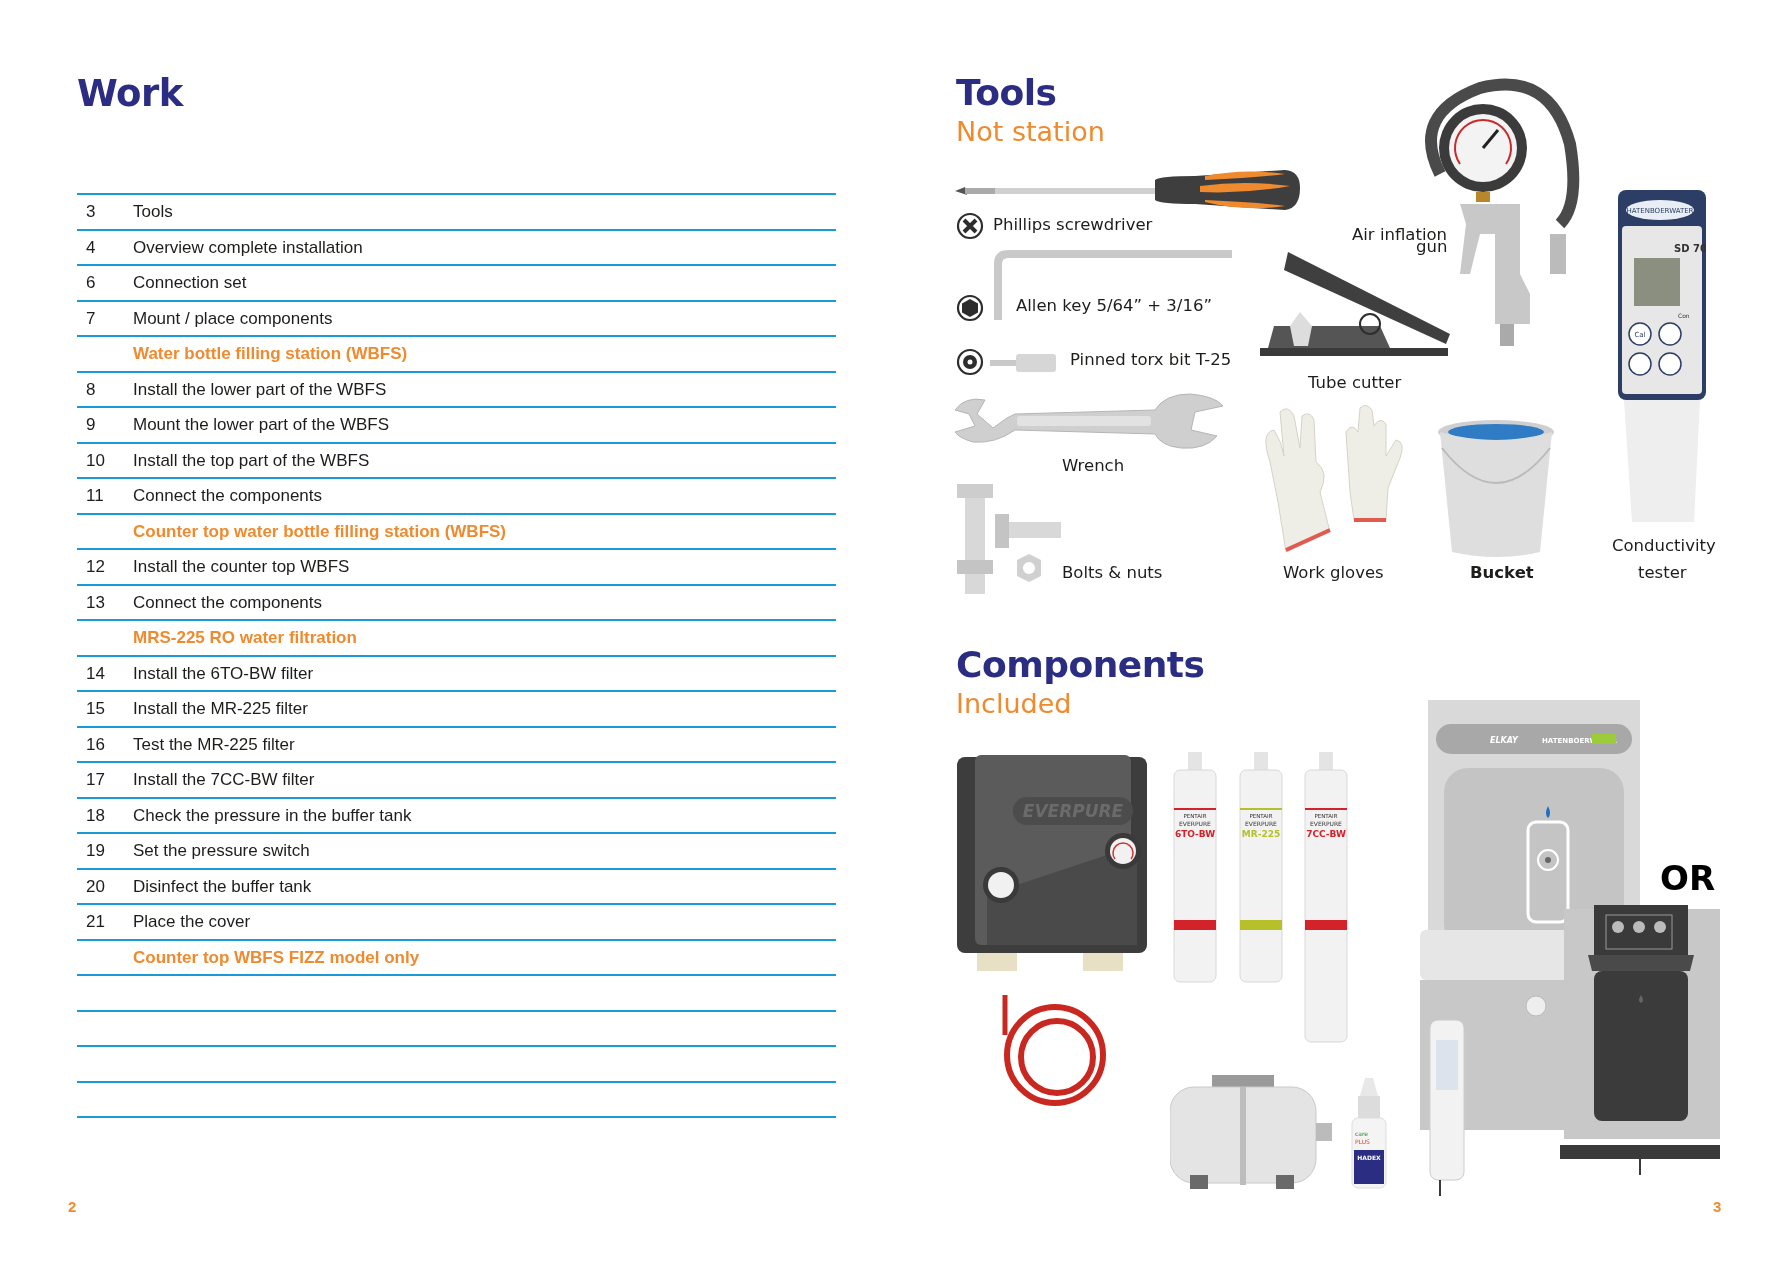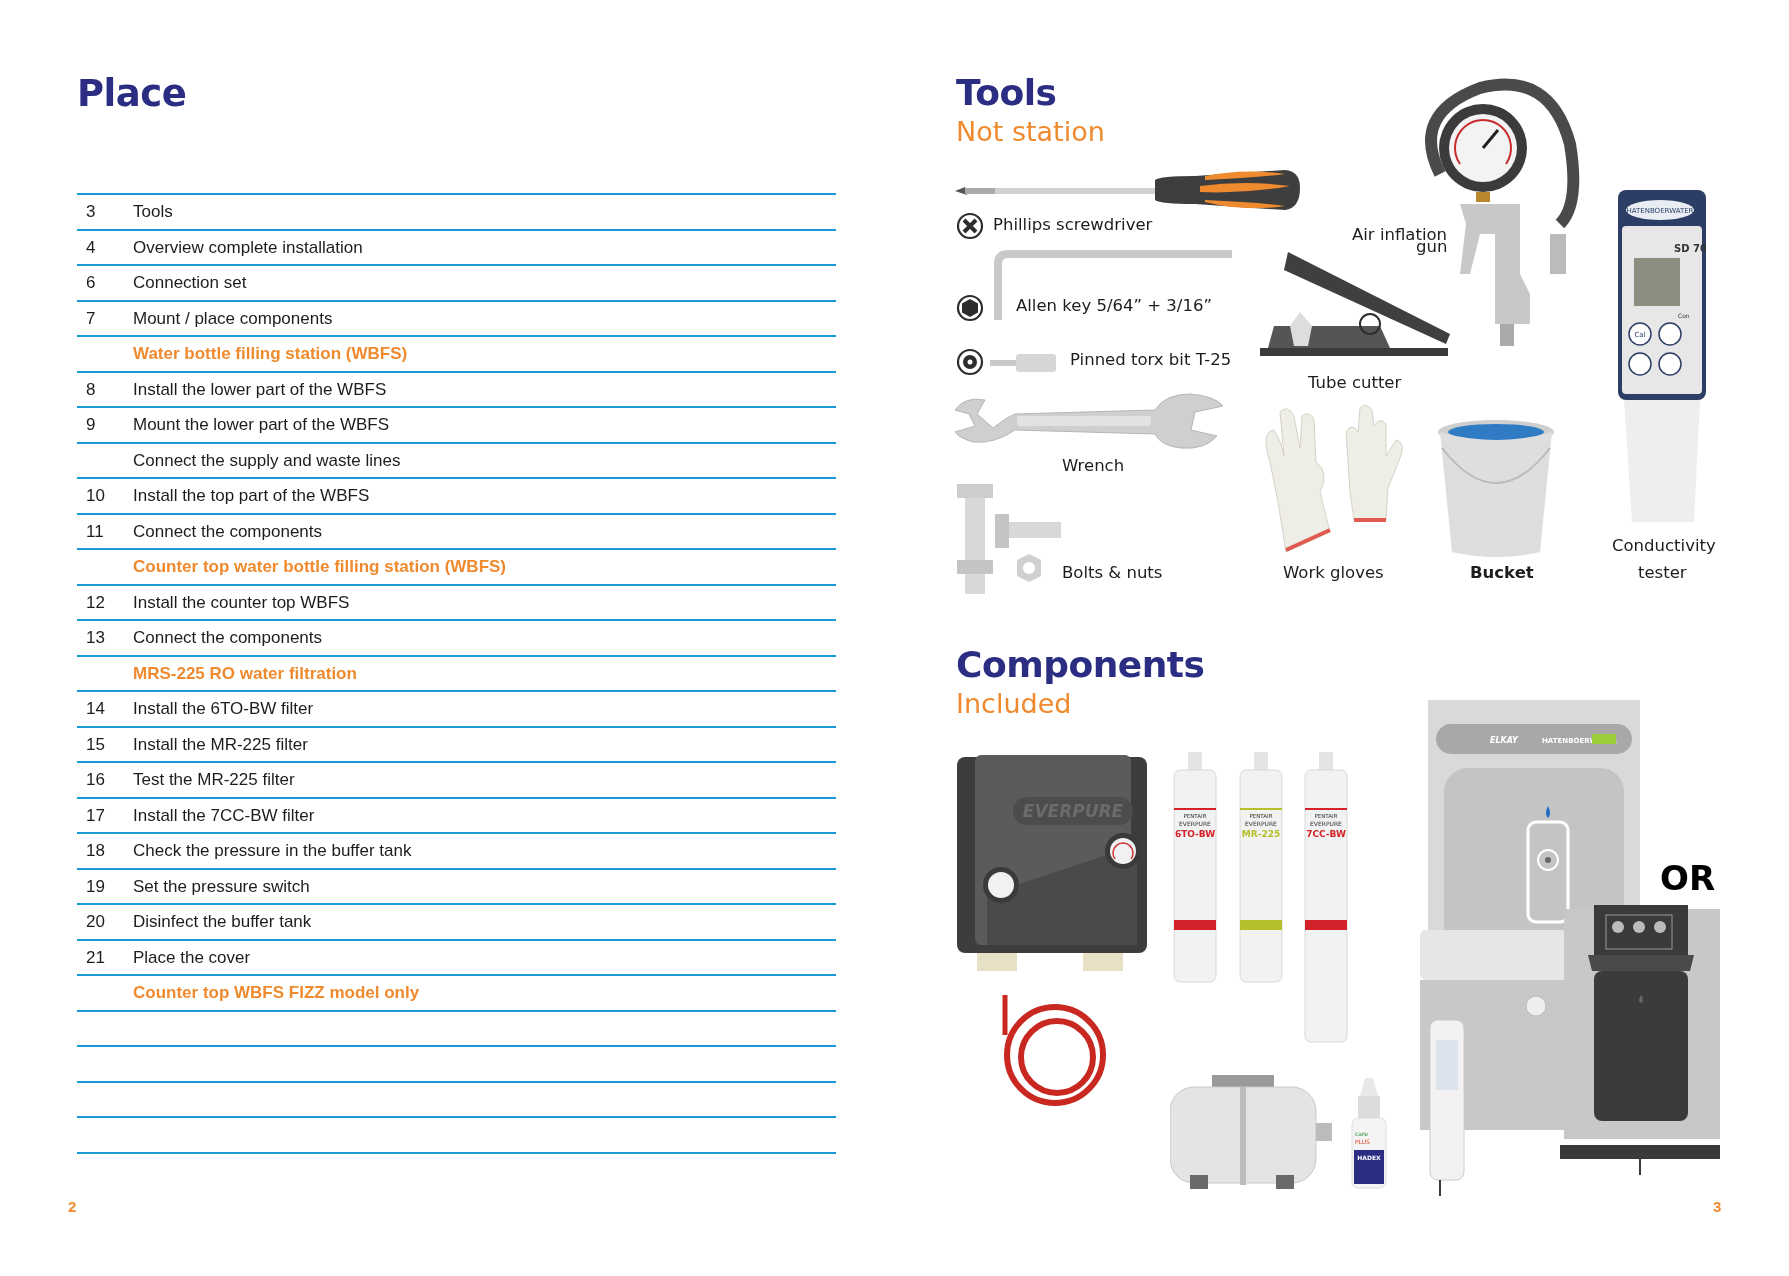--- a/index.html
+++ b/index.html
@@ -12,21 +12,21 @@
   .row:last-child{border-bottom:2px solid #1a9ad6;}
   .row .num{position:absolute;left:9px;top:7px;font-size:17px;font-family:"Liberation Sans Narrow","Liberation Sans",sans-serif;}
   .row .lbl{position:absolute;left:56px;top:7px;font-size:17px;}
   .row.section .lbl{color:#ef8a2e;font-weight:bold;}
   .pgnum{color:#ef8a2e;font-weight:bold;font-size:15px;}
   .tlabel{font-family:"DejaVu Sans",sans-serif;font-size:16.5px;color:#1d1d1b;}
 </style>
 </head>
 <body>
 
-<div class="abs h1" style="left:77px;top:72px;font-size:37px;">Place</div>
+<div class="abs h1" style="left:77px;top:72px;font-size:37px;">Work</div>
 
 <div class="index-table" id="idx">
     <div class="row">
       <span class="num">3</span>
       <span class="lbl">Tools</span>
     </div>
     <div class="row">
       <span class="num">4</span>
       <span class="lbl">Overview complete installation</span>
     </div>
@@ -42,24 +42,20 @@
       <span class="num"></span>
       <span class="lbl">Water bottle filling station (WBFS)</span>
     </div>
     <div class="row">
       <span class="num">8</span>
       <span class="lbl">Install the lower part of the WBFS</span>
     </div>
     <div class="row">
       <span class="num">9</span>
       <span class="lbl">Mount the lower part of the WBFS</span>
-    </div>
-    <div class="row">
-      <span class="num"></span>
-      <span class="lbl">Connect the supply and waste lines</span>
     </div>
     <div class="row">
       <span class="num">10</span>
       <span class="lbl">Install the top part of the WBFS</span>
     </div>
     <div class="row">
       <span class="num">11</span>
       <span class="lbl">Connect the components</span>
     </div>
     <div class="row section">

